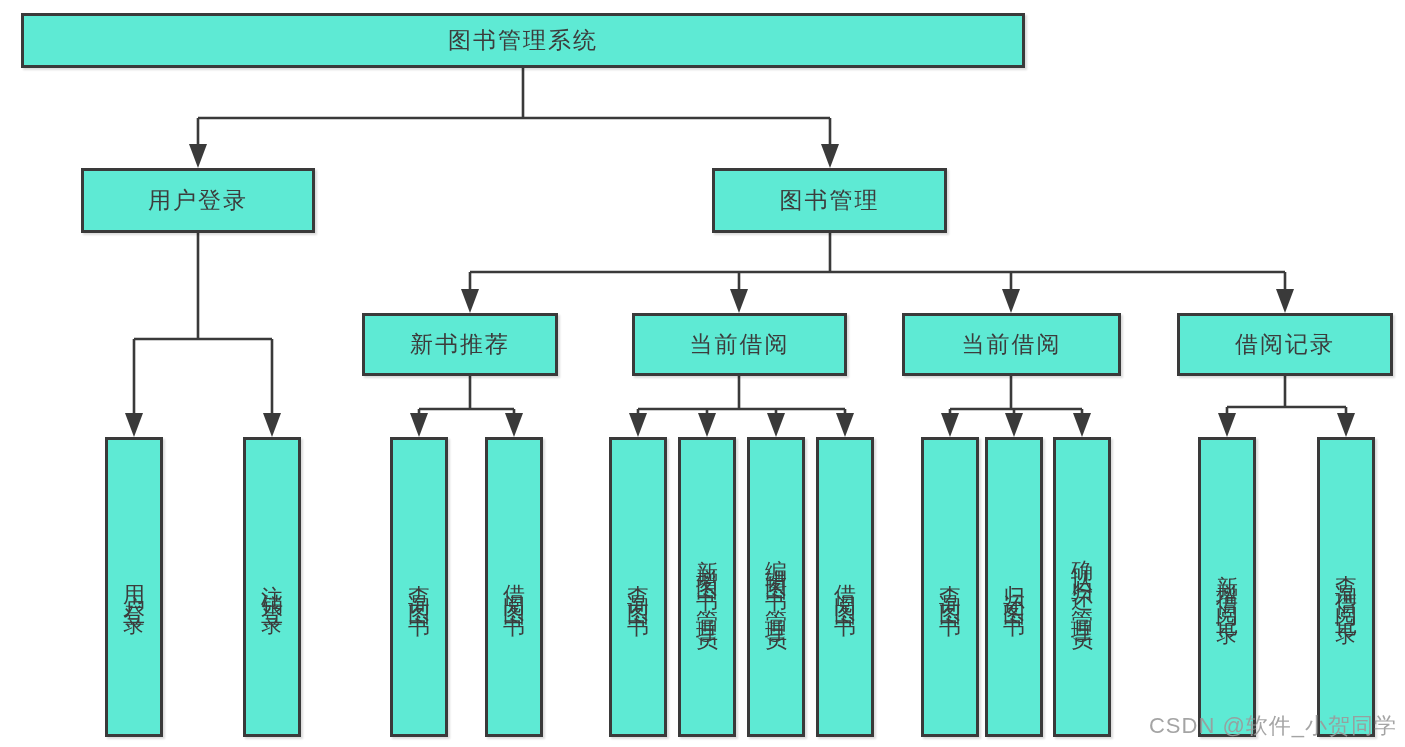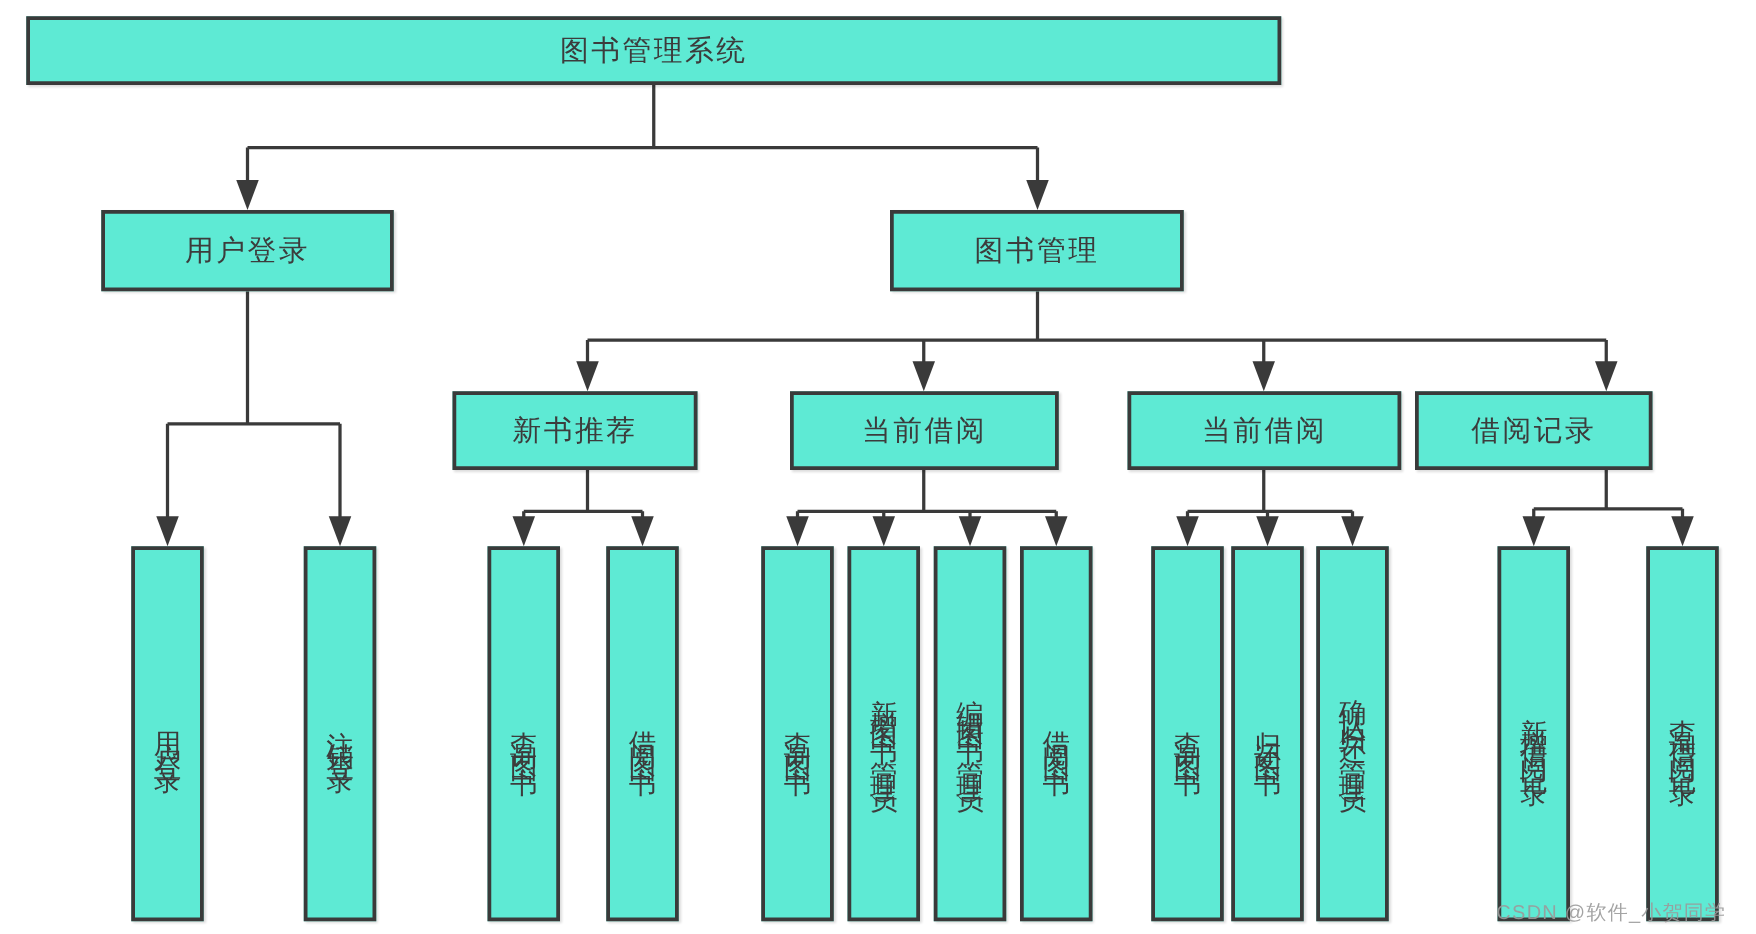--- a/index.html
+++ b/index.html
@@ -31,21 +31,21 @@
   
   .root { left: 21px; top: 13px; width: 1004px; height: 55px; }
   
   .n-user-login      { left: 81px;  top: 168px; width: 234px; height: 65px; }
   .n-book-management { left: 712px; top: 168px; width: 235px; height: 65px; }
   
   .lvl3 { top: 313px; height: 63px; }
   .n-new-book   { left: 362px;  width: 196px; }
   .n-borrow     { left: 632px;  width: 215px; }
   .n-current    { left: 902px;  width: 219px; justify-content: center; }
-  .n-records    { left: 1132px; width: 190px; }
+  .n-records    { left: 1177px; width: 216px; }
 
   
   .leaf { top: 437px; width: 58px; height: 300px; }
   .leaf span {
     writing-mode: vertical-rl;
     text-orientation: mixed;
     font-size: 22px;
     letter-spacing: 10px;
     line-height: 1;
     white-space: nowrap;
@@ -59,23 +59,23 @@
   .lf7  { left: 747px; }
   .lf8  { left: 816px; }
   .lf9  { left: 921px; }
   .lf10 { left: 985px; }
   .lf11 { left: 1053px; }
   .lf12 { left: 1198px; }
   .lf13 { left: 1317px; }
 
   .watermark {
     position: absolute;
-    right: 24px;
+    right: 8px;
     bottom: 6px;
-    font-size: 16px;
+    font-size: 22px;
     color: var(--watermark, #9b9b9b);
     opacity: 0.9;
     letter-spacing: 1px;
     pointer-events: none;
   }
 </style>
 </head>
 <body>
 
 <div class="canvas">

